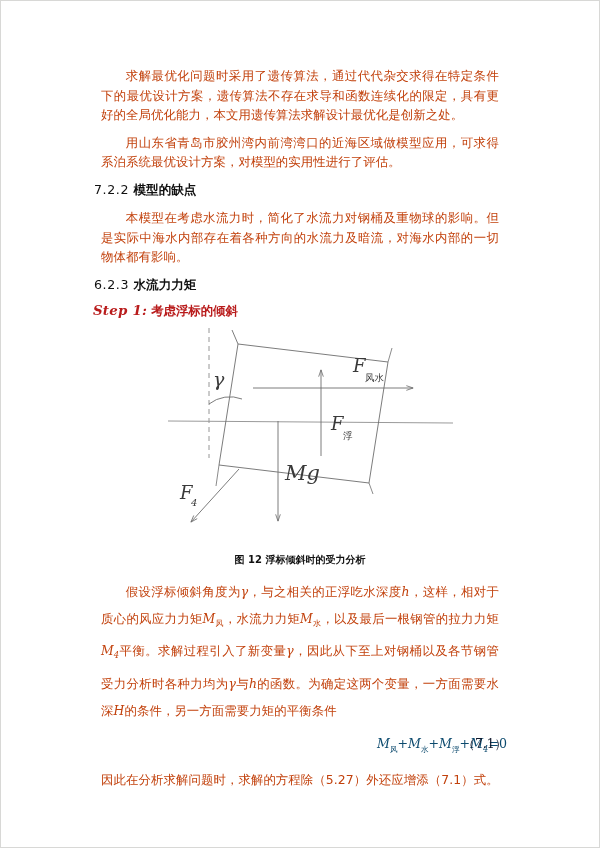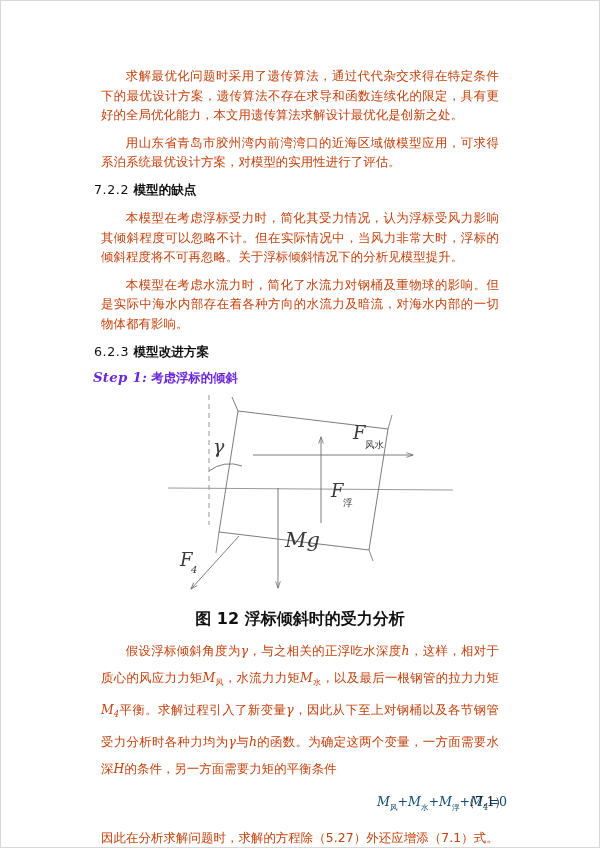--- a/index.html
+++ b/index.html
@@ -56,40 +56,40 @@
     font-weight: 700;
     margin: 1px;
   }
   .heading .num {
     font-weight: 400;
     letter-spacing: 0.6px;
   }
   .step-head {
     font-size: 12.8px;
     line-height: 22px;
-    color: #6d28d9;
+    color: #b91c1c;
     margin: 4px 0 0 0;
   }
   .step-head .step-en {
     font-family: "DejaVu Serif", "Liberation Serif", serif;
     font-weight: 700;
     font-style: italic;
     font-size: 13.4px;
     letter-spacing: 0.2px;
   }
   .step-head .step-cn {
     font-weight: 700;
     font-size: 12.4px;
   }
   .fig-caption {
     text-align: center;
-    font-size: 16px;
+    font-size: 10px;
     font-weight: 700;
     color: #111;
-    margin: 0;
+    margin: 8px;
     line-height: 20px;
   }
   .mathvar {
     font-family: "DejaVu Serif", "Liberation Serif", serif;
     font-style: italic;
     font-size: 12.4px;
   }
   .mathvar sub {
     font-style: normal;
     font-size: 8px;
@@ -173,27 +173,26 @@
 
     <p class="para indent">求解最优化问题时采用了遗传算法，通过代代杂交求得在特定条件下的最优设计方案，遗传算法不存在求导和函数连续化的限定，具有更好的全局优化能力，本文用遗传算法求解设计最优化是创新之处。</p>
 
     <p class="para indent">用山东省青岛市胶州湾内前湾湾口的近海区域做模型应用，可求得系泊系统最优设计方案，对模型的实用性进行了评估。</p>
 
     <h3 class="heading">
       <span class="num">7.2.2</span>
       <span>模型的缺点</span>
     </h3>
 
-    <p class="para indent">本模型在考虑浮标受力时，简化其受力情况，认为浮标受风力影响其倾斜程度可以忽略不计。但在实际情况中，当风力非常大时，浮标的倾斜程度将不可再忽略。关于浮标倾斜情况下的分析见模型提升。</p>
 
     <p class="para indent">本模型在考虑水流力时，简化了水流力对钢桶及重物球的影响。但是实际中海水内部存在着各种方向的水流力及暗流，对海水内部的一切物体都有影响。</p>
 
     <h3 class="heading">
       <span class="num">6.2.3</span>
-      <span>模型改进方案</span>
+      <span>水流力力矩</span>
     </h3>
 
     <p class="step-head">
       <span class="step-en">Step 1</span><span class="step-en">:</span>
       <span class="step-cn">考虑浮标的倾斜</span>
     </p>
 
 
     <div class="figure">
       <svg width="414" height="216" viewBox="0 0 414 216">

